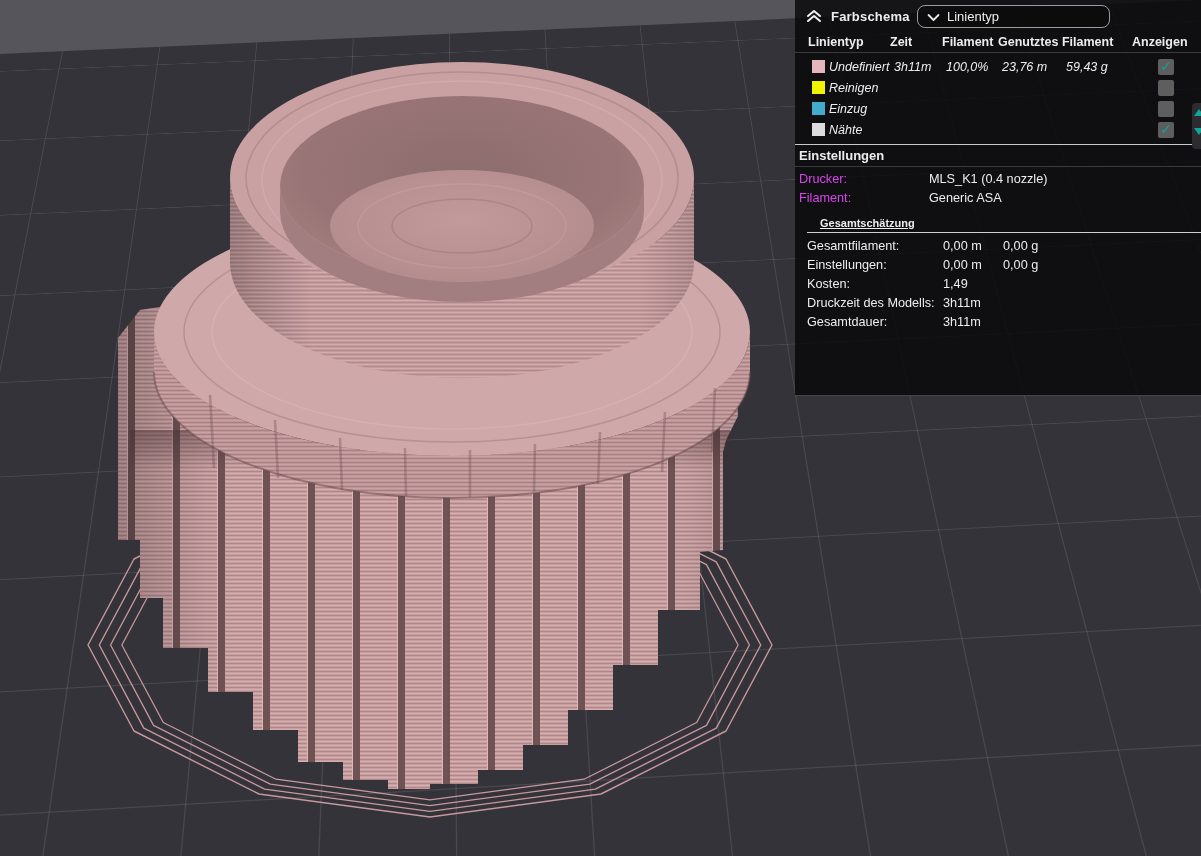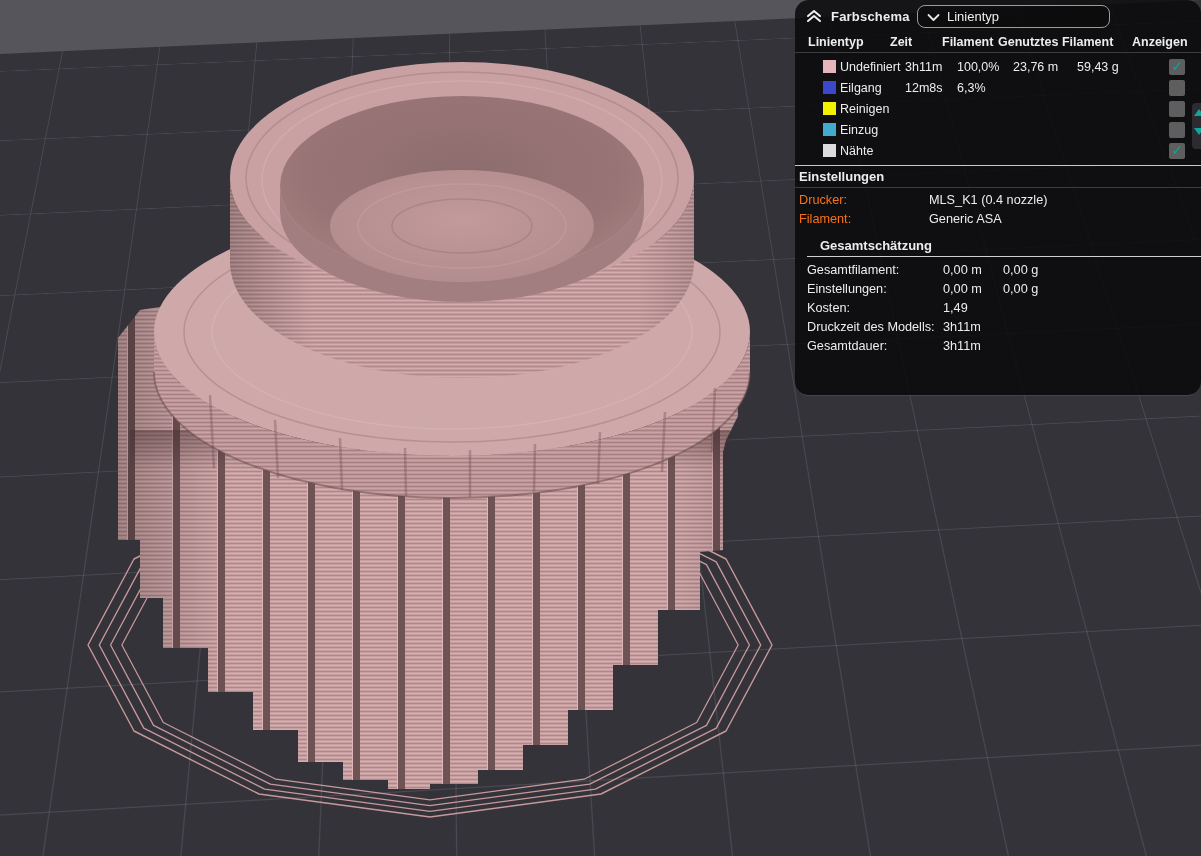--- a/index.html
+++ b/index.html
@@ -26,55 +26,54 @@
     clip-path:polygon(0 0,100% 0,0 54px);
   }
   .model-svg{position:absolute;left:0;top:0;}
   
   .stats-panel{
     position:absolute;left:795px;top:0;width:406px;height:396px;
     background:rgba(9,9,11,0.85);
     color:#ededed;font-size:13px;
     border-bottom:1px solid rgba(255,255,255,0.22);
     box-sizing:border-box;
-    border-radius:14px;
   }
   .panel-header{position:relative;height:32px;display:flex;align-items:center;}
   .collapse-icon{margin-left:10px;width:18px;height:16px;cursor:pointer;}
   .panel-title{font-weight:bold;margin-left:8px;letter-spacing:0.2px;}
   .view-dropdown{
     position:absolute;left:122px;top:5px;width:193px;height:23px;
     border:1.5px solid #9c9c9e;border-radius:8px;background:rgba(10,10,12,0.6);
     display:flex;align-items:center;box-sizing:border-box;cursor:pointer;
   }
   .view-dropdown .chev{margin:2px 7px 0 9px;}
   .legend-head{
     display:grid;grid-template-columns:82px 52px 56px 134px 1fr;
     padding-left:13px;height:20px;align-items:center;font-weight:bold;font-size:12.5px;
     border-bottom:1px solid #3b3b3d;
   }
   .legend-rows{padding-top:3px;}
   .legend-row{
     display:grid;grid-template-columns:17px 65px 52px 56px 64px 70px 1fr;
-    padding-left:28px;height:21px;align-items:center;font-size:12.5px;
+    padding-left:17px;height:21px;align-items:center;font-size:12.5px;font-style:italic;
   }
   .swatch{width:13px;height:13px;display:inline-block;}
   .chk{
     width:16px;height:16px;background:#5e5e5e;border-radius:2px;
     display:flex;align-items:center;justify-content:center;cursor:pointer;
     margin-left:22px;
   }
   .chk .check{color:#12a39b;font-weight:bold;font-size:14px;line-height:1;transform:translateY(-1px);}
   .sep-bright{border:none;border-top:1px solid #c9c9c9;margin:0;}
   .sep-dim{border:none;border-top:1px solid #3b3b3d;margin:0;}
   .section-title{font-weight:bold;padding:3px 18px 3px 4px;font-size:13px;}
   .settings-rows{padding:2px 0 4px 0;}
   .kv-row{display:grid;grid-template-columns:130px 1fr;padding-left:4px;height:19px;align-items:center;font-size:12.7px;}
-  .kv-row .kv-label{color:#f97316;}
-  .estimate-title{font-weight:bold;padding:6px 0 3px 25px;font-size:13px;}
+  .kv-row .kv-label{color:#d946ef;}
+  .estimate-title{font-weight:bold;padding:6px 0 3px 25px;font-size:11px;text-decoration:underline;}
   .est-underline{border:none;border-top:1px solid #cfcfcf;margin:0 0 0 12px;}
   .estimate-rows{padding:4px 0 0 0;}
   .est-row{display:grid;grid-template-columns:136px 60px 1fr;padding-left:12px;height:18.8px;align-items:center;font-size:12.7px;}
   
   .layer-slider-fragment{
     position:absolute;right:0;top:103px;width:9px;height:46px;
     background:#2c2c30;border-radius:4px 0 0 4px;cursor:pointer;
   }
   .layer-slider-fragment .tri{
     position:absolute;left:2px;width:0;height:0;
@@ -224,29 +223,20 @@
         <span>Undefiniert</span>
         <span>3h11m</span>
         <span>100,0%</span>
         <span>23,76 m</span>
         <span>59,43 g</span>
         <div class="chk">
           <span class="check">✓</span>
         </div>
       </div>
       <div class="legend-row">
-        <span class="swatch" style="background: rgb(60, 72, 203);"></span>
-        <span>Eilgang</span>
-        <span>12m8s</span>
-        <span>6,3%</span>
-        <span></span>
-        <span></span>
-        <div class="chk"></div>
-      </div>
-      <div class="legend-row">
         <span class="swatch" style="background: rgb(242, 242, 0);"></span>
         <span>Reinigen</span>
         <span></span>
         <span></span>
         <span></span>
         <span></span>
         <div class="chk"></div>
       </div>
       <div class="legend-row">
         <span class="swatch" style="background: rgb(65, 170, 205);"></span>

